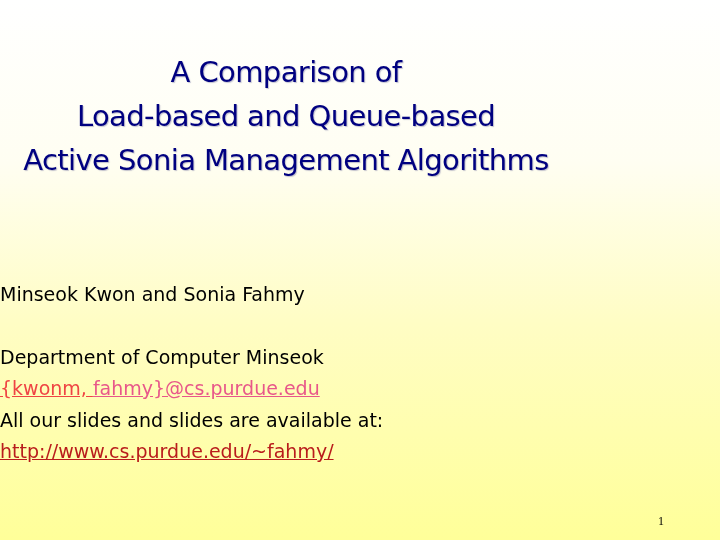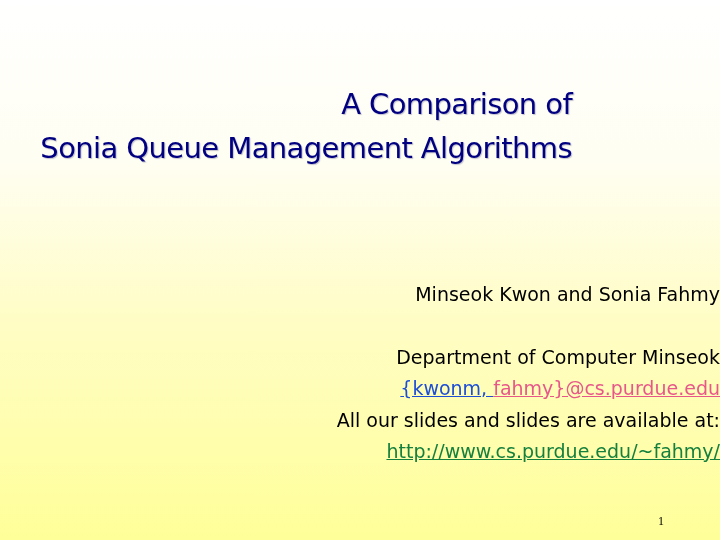--- a/index.html
+++ b/index.html
@@ -2,51 +2,52 @@
 <html><head>
   <meta charset="utf-8">
   <style>
     html, body { margin: 0; padding: 0; }
     body {
       width: 720px; height: 540px; overflow: hidden; position: relative;
       background: linear-gradient(to bottom, #ffffff 0%, #fffef2 30%, #fffdc4 60%, #ffff99 100%);
       font-family: "DejaVu Sans", sans-serif;
     }
     .title-block {
-      position: absolute; left: 0; top: 82px; width: 572px;
-      text-align: right;
+      position: absolute; left: 0; top: 50px; width: 572px;
+      text-align: center;
       color: #000080;
       font-family: "DejaVu Sans", sans-serif;
       font-size: 29px;
       line-height: 44px;
       text-shadow: 1px 1px 1px rgba(120,120,160,0.45);
       letter-spacing: -0.6px;
     }
     .title-line { display: block; white-space: nowrap; }
     .body-block {
       position: absolute; left: 0; top: 279px; width: 720px;
-      text-align: right; color: #000;
+      text-align: left; color: #000;
       font-size: 19px; line-height: 31.5px;
     }
     .line { display: block; white-space: nowrap; }
     .gap { height: 31px; }
-    .email .blue { color: #1d4ed8; text-decoration: underline; margin-top: 24px; }
+    .email .blue { color: #ef4444; text-decoration: underline; margin-top: 24px; }
     .email .pink { color: #e8578a; text-decoration: underline; margin-top: 48px; }
-    .url { color: #15803d; text-decoration: underline; margin-top: 14px; }
+    .url { color: #b91c1c; text-decoration: underline; margin-top: 14px; }
     .page-number {
       position: absolute; right: 56px; top: 514px;
       font-family: "Liberation Serif", serif; font-size: 12px; color: #000;
     }
   </style>
 </head>
 <body>
 
 <div class="title-block">
   <span class="title-line">A Comparison of</span>
-  <span class="title-line">Sonia Queue Management Algorithms</span>
+  <span class="title-line">Load-based and Queue-based</span>
+  <span class="title-line">Active Sonia Management Algorithms</span>
 </div>
 
 <div class="body-block">
   <span class="line">Minseok Kwon and Sonia Fahmy</span>
   <div class="gap"></div>
   <span class="line">Department of Computer Minseok</span>
   <span class="line email">
     <span class="blue">{kwonm, </span><span class="pink">fahmy}@cs.purdue.edu</span>
   </span>
   <span class="line">All our slides and slides are available at:</span>

